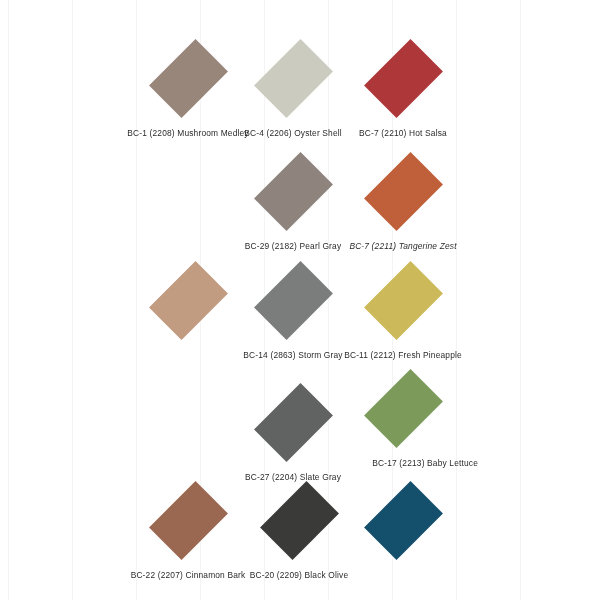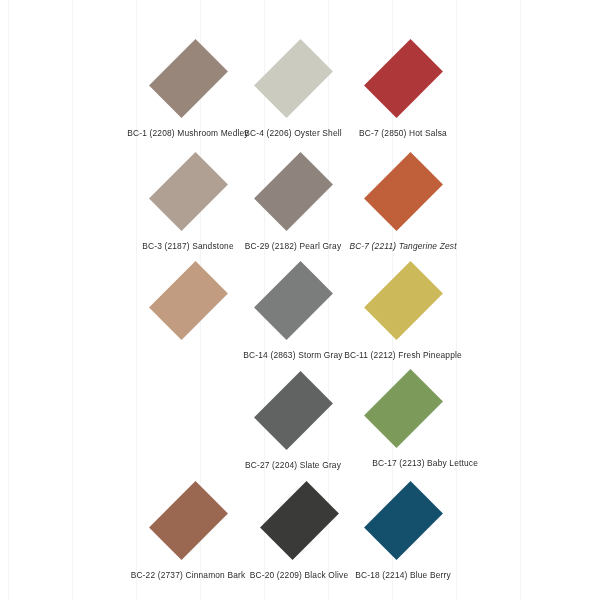--- a/index.html
+++ b/index.html
@@ -99,27 +99,21 @@
       <div class="swatch-cell" style="left: 218px; top: 30px;">
         <div class="diamond-wrap">
           <div class="diamond" style="background: rgb(203, 203, 192);"></div>
         </div>
         <div class="swatch-label" style="color: rgb(43, 43, 43);">BC-4 (2206) Oyster Shell</div>
       </div>
       <div class="swatch-cell" style="left: 328px; top: 30px;">
         <div class="diamond-wrap">
           <div class="diamond" style="background: rgb(174, 55, 57);"></div>
         </div>
-        <div class="swatch-label" style="color: rgb(43, 43, 43);">BC-7 (2850) Hot Salsa</div>
-      </div>
-      <div class="swatch-cell" style="left: 113px; top: 143px;">
-        <div class="diamond-wrap">
-          <div class="diamond" style="background: rgb(176, 160, 147);"></div>
-        </div>
-        <div class="swatch-label" style="color: rgb(43, 43, 43);">BC-3 (2187) Sandstone</div>
+        <div class="swatch-label" style="color: rgb(43, 43, 43);">BC-7 (2210) Hot Salsa</div>
       </div>
       <div class="swatch-cell" style="left: 218px; top: 143px;">
         <div class="diamond-wrap">
           <div class="diamond" style="background: rgb(142, 131, 125);"></div>
         </div>
         <div class="swatch-label" style="color: rgb(43, 43, 43);">BC-29 (2182) Pearl Gray</div>
       </div>
       <div class="swatch-cell" style="left: 328px; top: 143px;">
         <div class="diamond-wrap">
           <div class="diamond" style="background: rgb(192, 96, 58);"></div>
@@ -136,45 +130,44 @@
           <div class="diamond" style="background: rgb(123, 125, 125);"></div>
         </div>
         <div class="swatch-label" style="color: rgb(43, 43, 43);">BC-14 (2863) Storm Gray</div>
       </div>
       <div class="swatch-cell" style="left: 328px; top: 252px;">
         <div class="diamond-wrap">
           <div class="diamond" style="background: rgb(204, 185, 89);"></div>
         </div>
         <div class="swatch-label" style="color: rgb(43, 43, 43);">BC-11 (2212) Fresh Pineapple</div>
       </div>
-      <div class="swatch-cell" style="left: 218px; top: 362px;">
+      <div class="swatch-cell" style="left: 218px; top: 374px;">
         <div class="diamond-wrap">
           <div class="diamond" style="background: rgb(97, 98, 98);"></div>
         </div>
         <div class="swatch-label" style="color: rgb(43, 43, 43);">BC-27 (2204) Slate Gray</div>
       </div>
       <div class="swatch-cell" style="left: 328px; top: 360px; text-align: right;">
         <div class="diamond-wrap">
           <div class="diamond" style="background: rgb(124, 155, 91);"></div>
         </div>
         <div class="swatch-label" style="color: rgb(43, 43, 43);">BC-17 (2213) Baby Lettuce</div>
       </div>
       <div class="swatch-cell" style="left: 113px; top: 472px;">
         <div class="diamond-wrap">
           <div class="diamond" style="background: rgb(154, 103, 81);"></div>
         </div>
-        <div class="swatch-label" style="color: rgb(43, 43, 43);">BC-22 (2737) Cinnamon Bark</div>
+        <div class="swatch-label" style="color: rgb(43, 43, 43);">BC-22 (2207) Cinnamon Bark</div>
       </div>
       <div class="swatch-cell" style="left: 224px; top: 472px;">
         <div class="diamond-wrap">
           <div class="diamond" style="background: rgb(58, 58, 56);"></div>
         </div>
         <div class="swatch-label" style="color: rgb(43, 43, 43);">BC-20 (2209) Black Olive</div>
       </div>
       <div class="swatch-cell" style="left: 328px; top: 472px;">
         <div class="diamond-wrap">
           <div class="diamond" style="background: rgb(20, 80, 107);"></div>
         </div>
-        <div class="swatch-label" style="color: rgb(43, 43, 43);">BC-18 (2214) Blue Berry</div>
       </div>
     </div>
 
 </div>
 
 </body></html>

